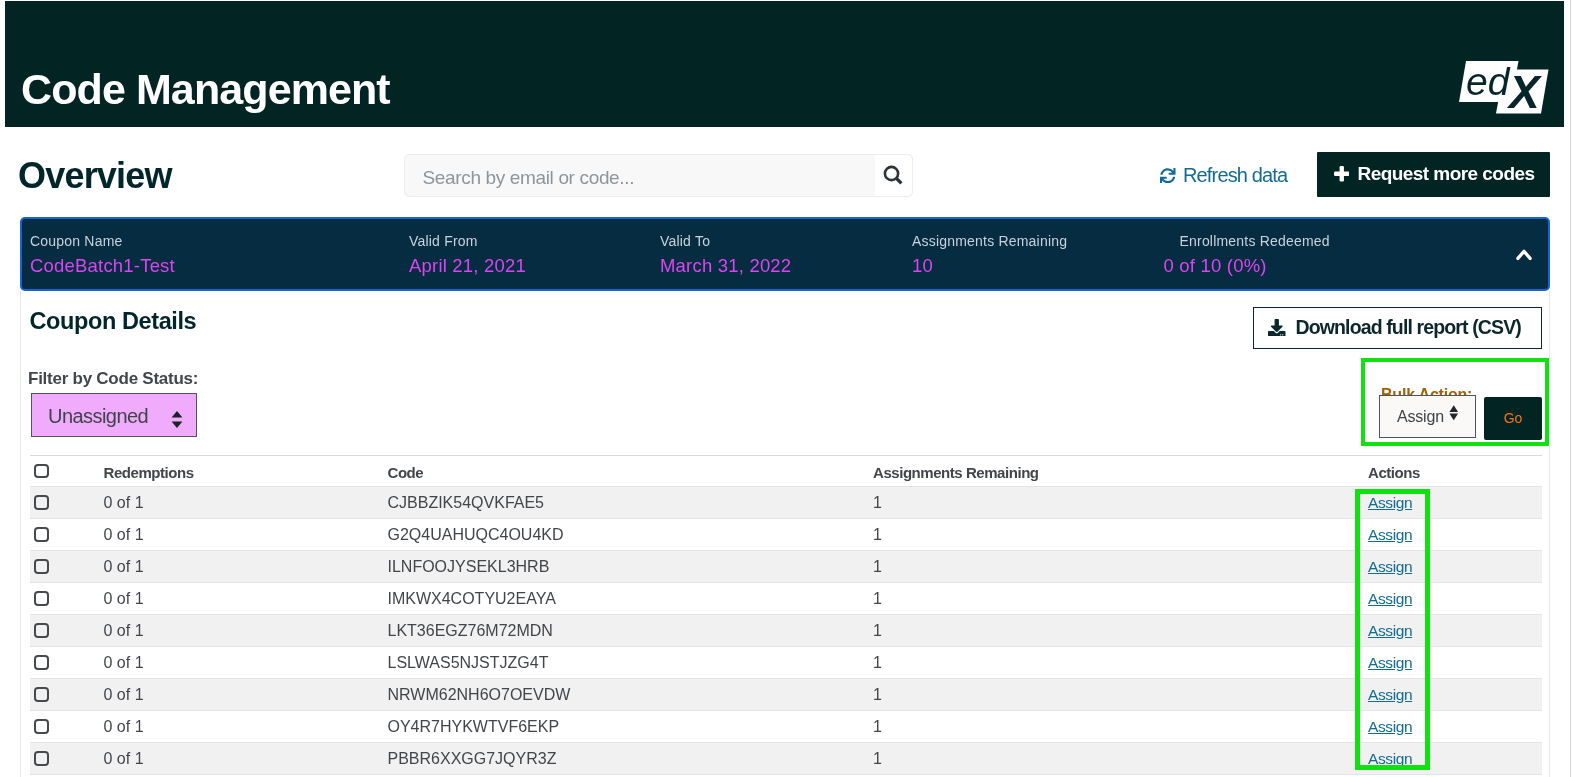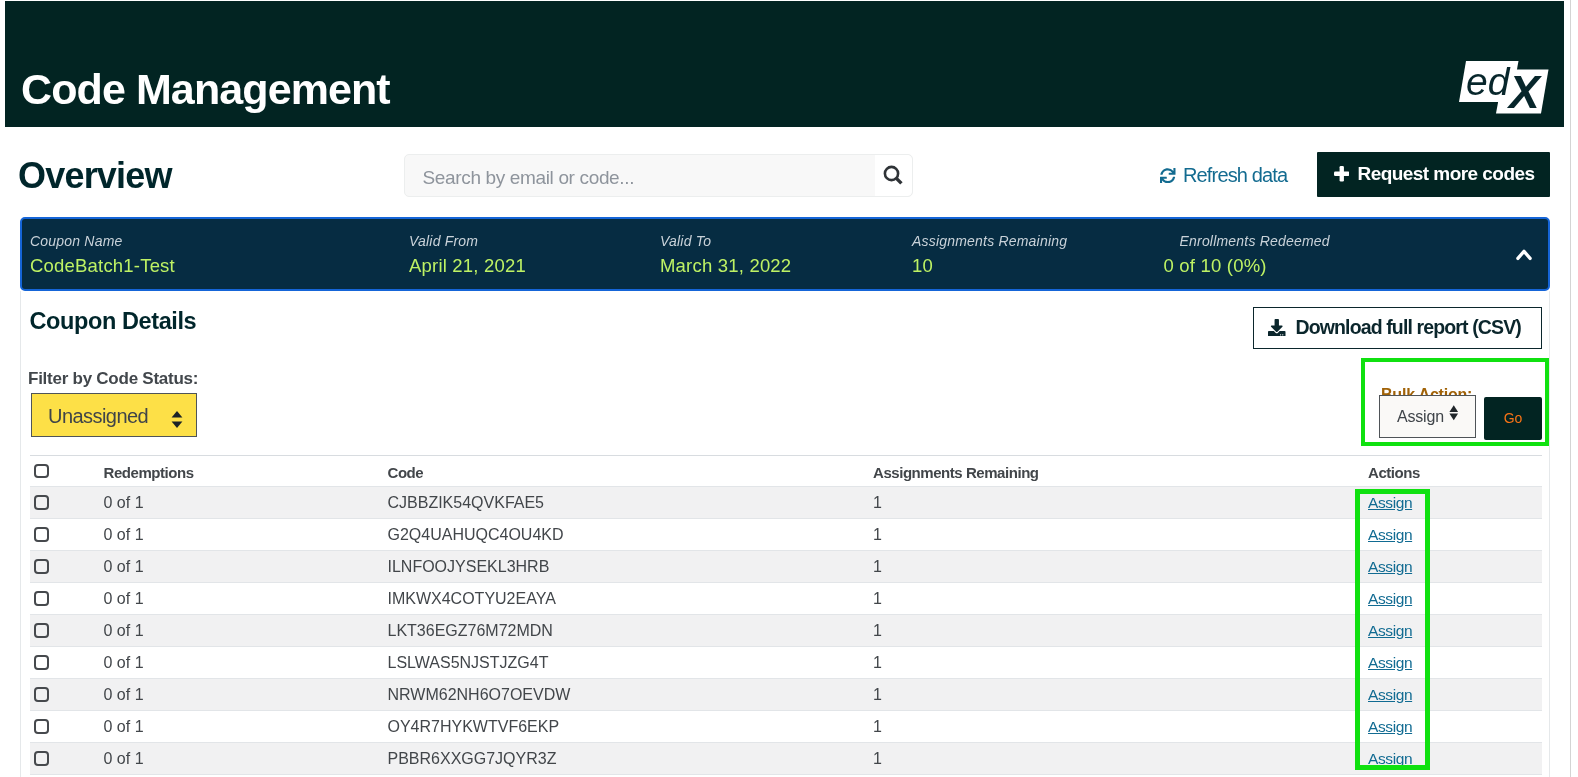--- a/index.html
+++ b/index.html
@@ -18,32 +18,32 @@
   #search .btn { position:absolute; right:0; top:0; width:36.5px; height:41px; background:#fff; border-radius:0 5px 5px 0; display:flex; align-items:center; justify-content:center; }
   #refresh { position:absolute; left:1160px; top:165px; }
   #refresh svg { position:absolute; left:0; top:2.6px; }
   #refresh .t { position:absolute; left:23px; top:0.4px; font-size:20px; line-height:1; color:#136b90; white-space:nowrap; letter-spacing:-0.85px; }
   #reqbtn { position:absolute; left:1316.5px; top:152px; width:233.5px; height:45px; background:#022422; border-radius:1px; }
   #reqbtn svg { position:absolute; left:17px; top:14.4px; }
   #reqbtn .t { position:absolute; left:41px; top:12.3px; font-size:19px; line-height:1; font-weight:bold; color:#fff; white-space:nowrap; letter-spacing:-0.55px; }
 
   
   #banner { position:absolute; left:20px; top:217px; width:1530px; height:74px; background:#062c42; border:2px solid #1565d8; border-radius:5px; }
-  .blabel { position:absolute; top:14.9px; font-size:14px; line-height:1; color:#c9d2d9; white-space:nowrap; letter-spacing:0.2px;font-style:italic; }
-  .bval { position:absolute; top:38.1px; font-size:18.5px; line-height:1; color:#bef264; white-space:nowrap; letter-spacing:0.2px; }
+  .blabel { position:absolute; top:14.9px; font-size:14px; line-height:1; color:#c9d2d9; white-space:nowrap; letter-spacing:0.2px; }
+  .bval { position:absolute; top:38.1px; font-size:18.5px; line-height:1; color:#d946ef; white-space:nowrap; letter-spacing:0.2px; }
   #chev { position:absolute; left:1493.5px; top:29.5px; }
 
   
   #card { position:absolute; left:20px; top:291px; width:1530px; height:487px; border-left:1px solid #e5e8ea; border-right:1px solid #e5e8ea; }
   #cdet { position:absolute; left:8.5px; top:19px; font-size:23.5px; line-height:1; font-weight:bold; color:#00262b; letter-spacing:-0.4px; }
   #dlbtn { position:absolute; left:1232px; top:16px; width:289px; height:42px; background:#fff; border:1.5px solid #0b262c; }
   #dlbtn svg { position:absolute; left:14px; top:10.8px; }
   #dlbtn .t { position:absolute; left:41.5px; top:9.5px; font-size:19.5px; line-height:1; font-weight:bold; color:#0b262c; white-space:nowrap; letter-spacing:-0.87px; }
   #flabel { position:absolute; left:7px; top:79px; font-size:17px; line-height:1; font-weight:bold; color:#42474c; letter-spacing:-0.25px; }
-  #fsel { position:absolute; left:9.5px; top:102.3px; width:166.5px; height:43.4px; background:#fde047; border:1.5px solid #4f5458; }
+  #fsel { position:absolute; left:9.5px; top:102.3px; width:166.5px; height:43.4px; background:#f0abfc; border:1.5px solid #4f5458; }
   #fsel .t { position:absolute; left:16.5px; top:11.4px; font-size:20px; line-height:1; color:#3f4449; letter-spacing:-0.55px; }
   #fsel svg { position:absolute; right:13.5px; top:16.8px; }
 
   
   #bulk { position:absolute; left:1340px; top:67px; width:188px; height:88px; border:4px solid #10e110; }
   #bulk .lbl { position:absolute; left:16px; top:25px; font-size:16px; line-height:1; font-weight:bold; color:#a16207; letter-spacing:-0.2px; }
   #bsel { position:absolute; left:14px; top:32.5px; width:97px; height:43px; background:#faf9f7; border:1.5px solid #4f5458; }
   #bsel .t { position:absolute; left:17px; top:13px; font-size:16px; line-height:1; color:#3f4449; letter-spacing:-0.2px; }
   #bsel svg { position:absolute; left:69px; top:9.5px; }
   #gobtn { position:absolute; left:119px; top:34.5px; width:58px; height:43px; background:#022422; border-radius:2px; }

